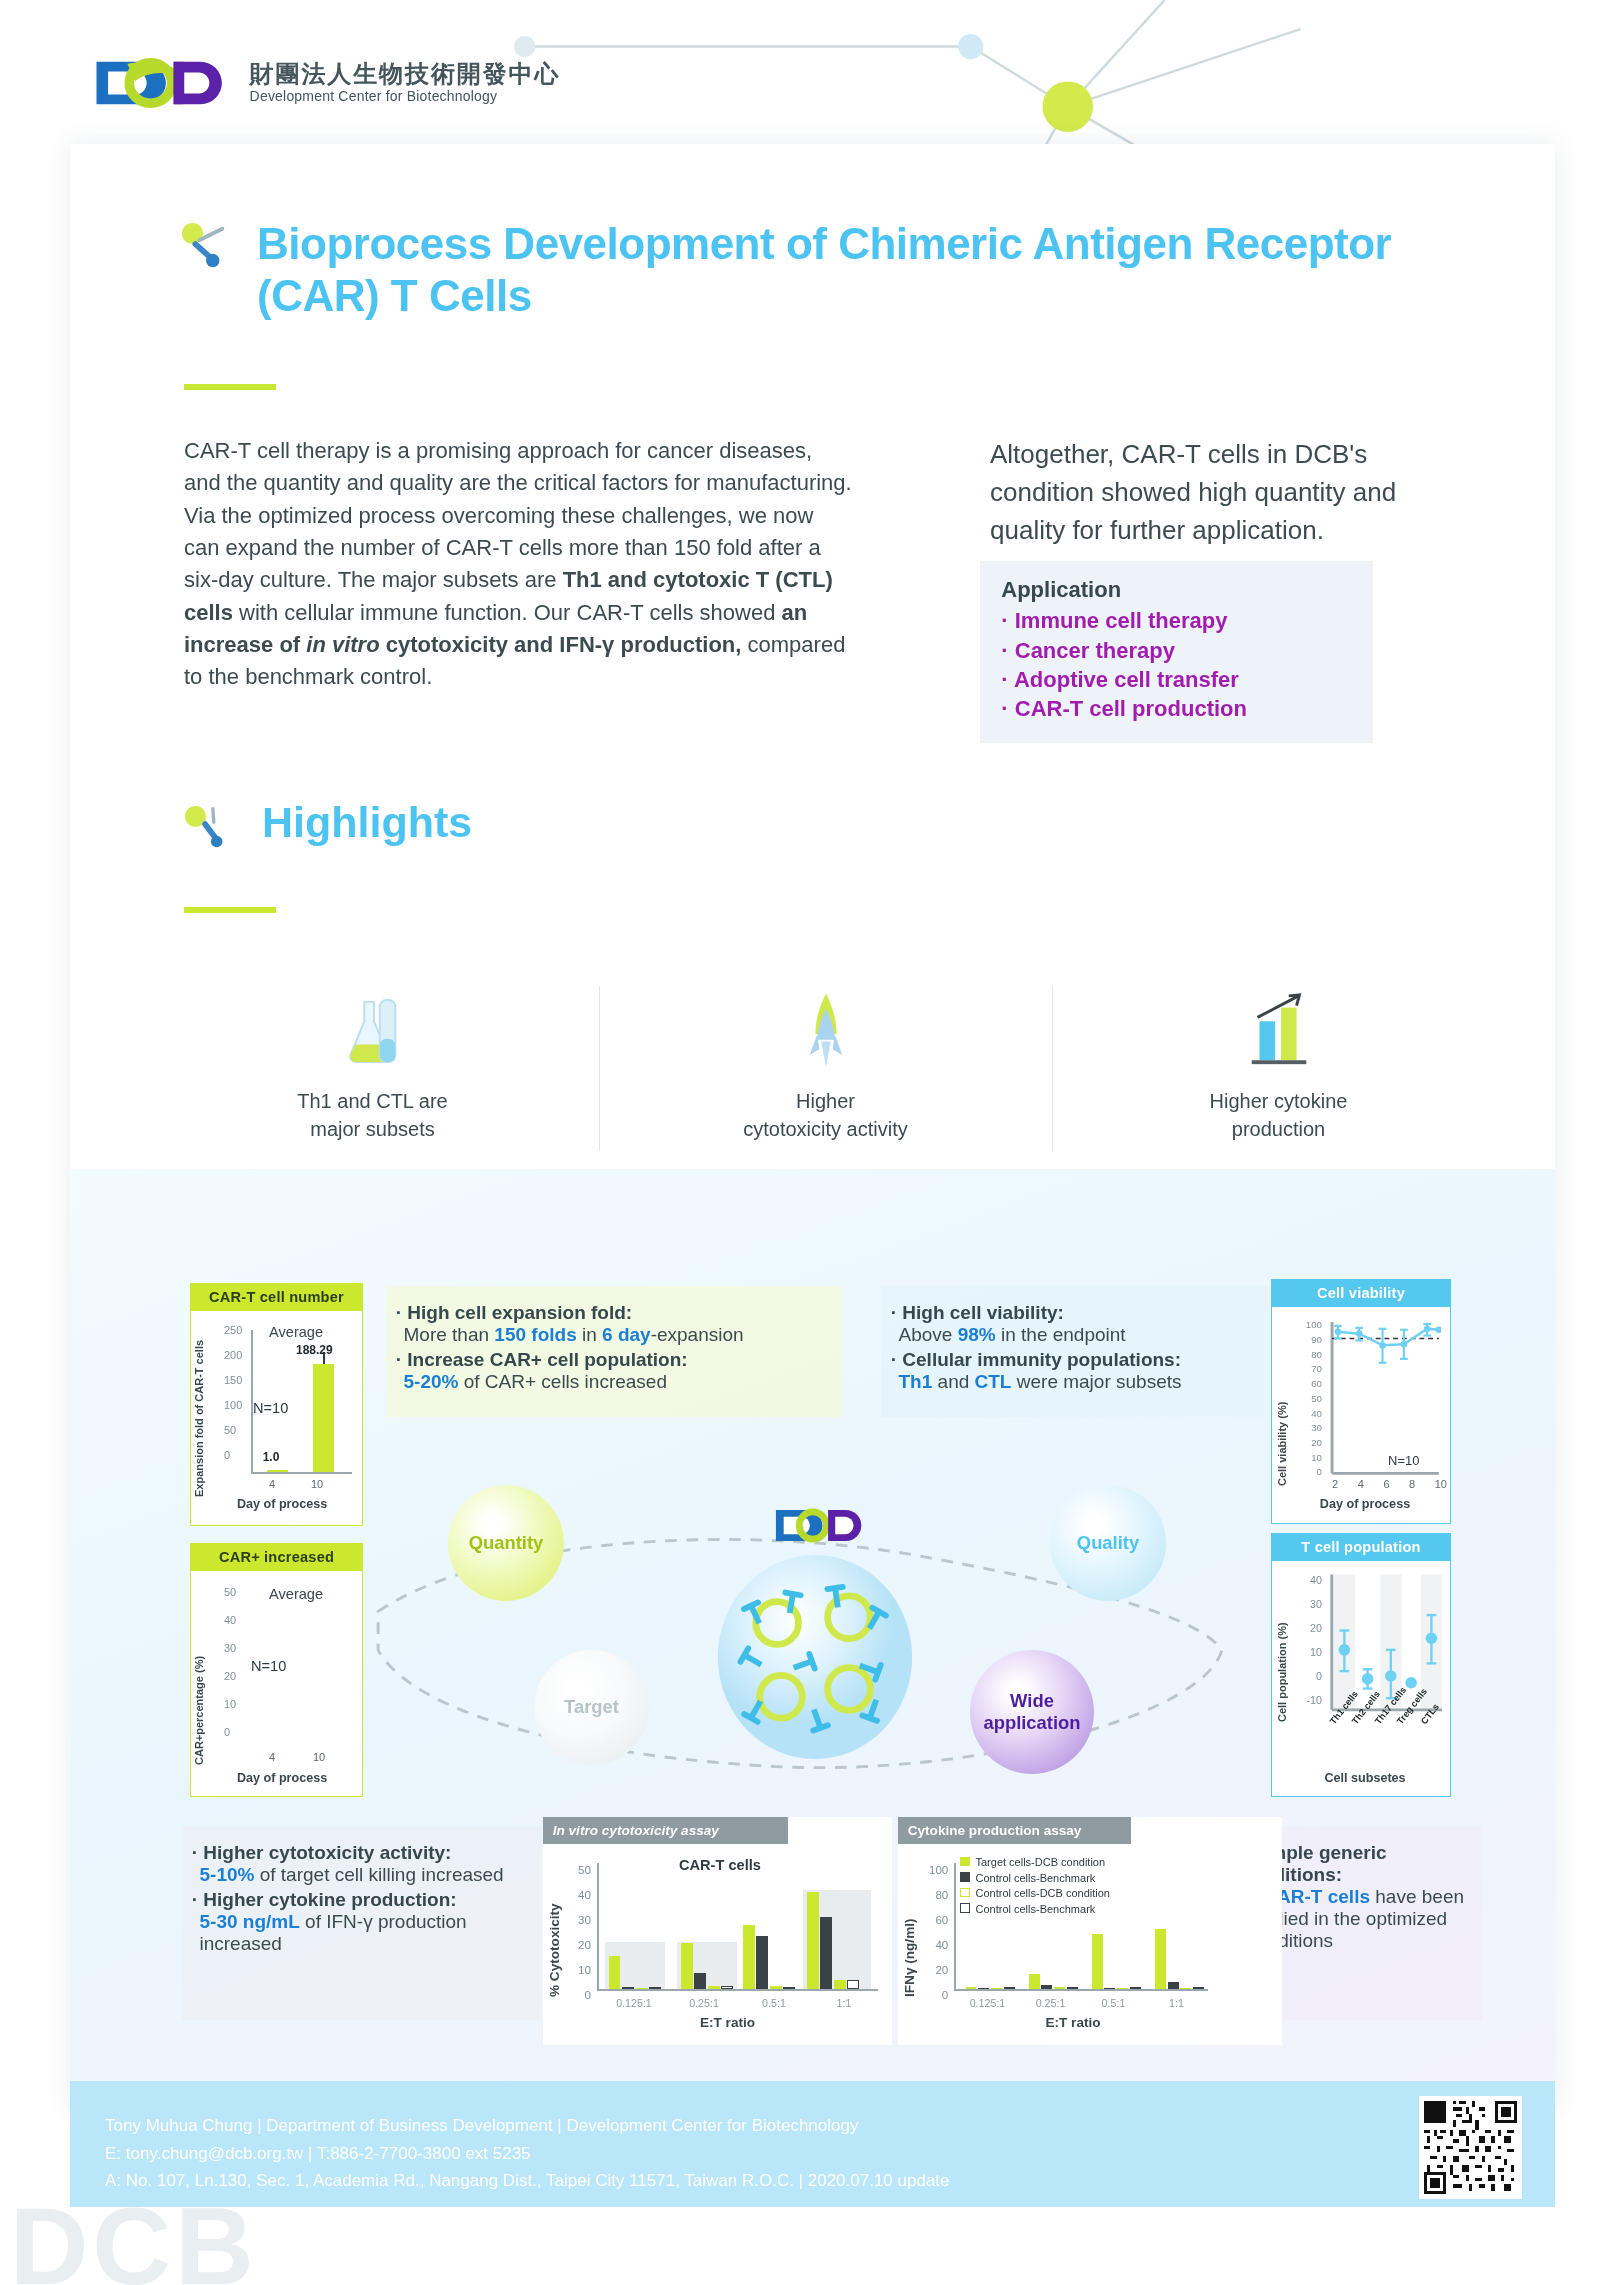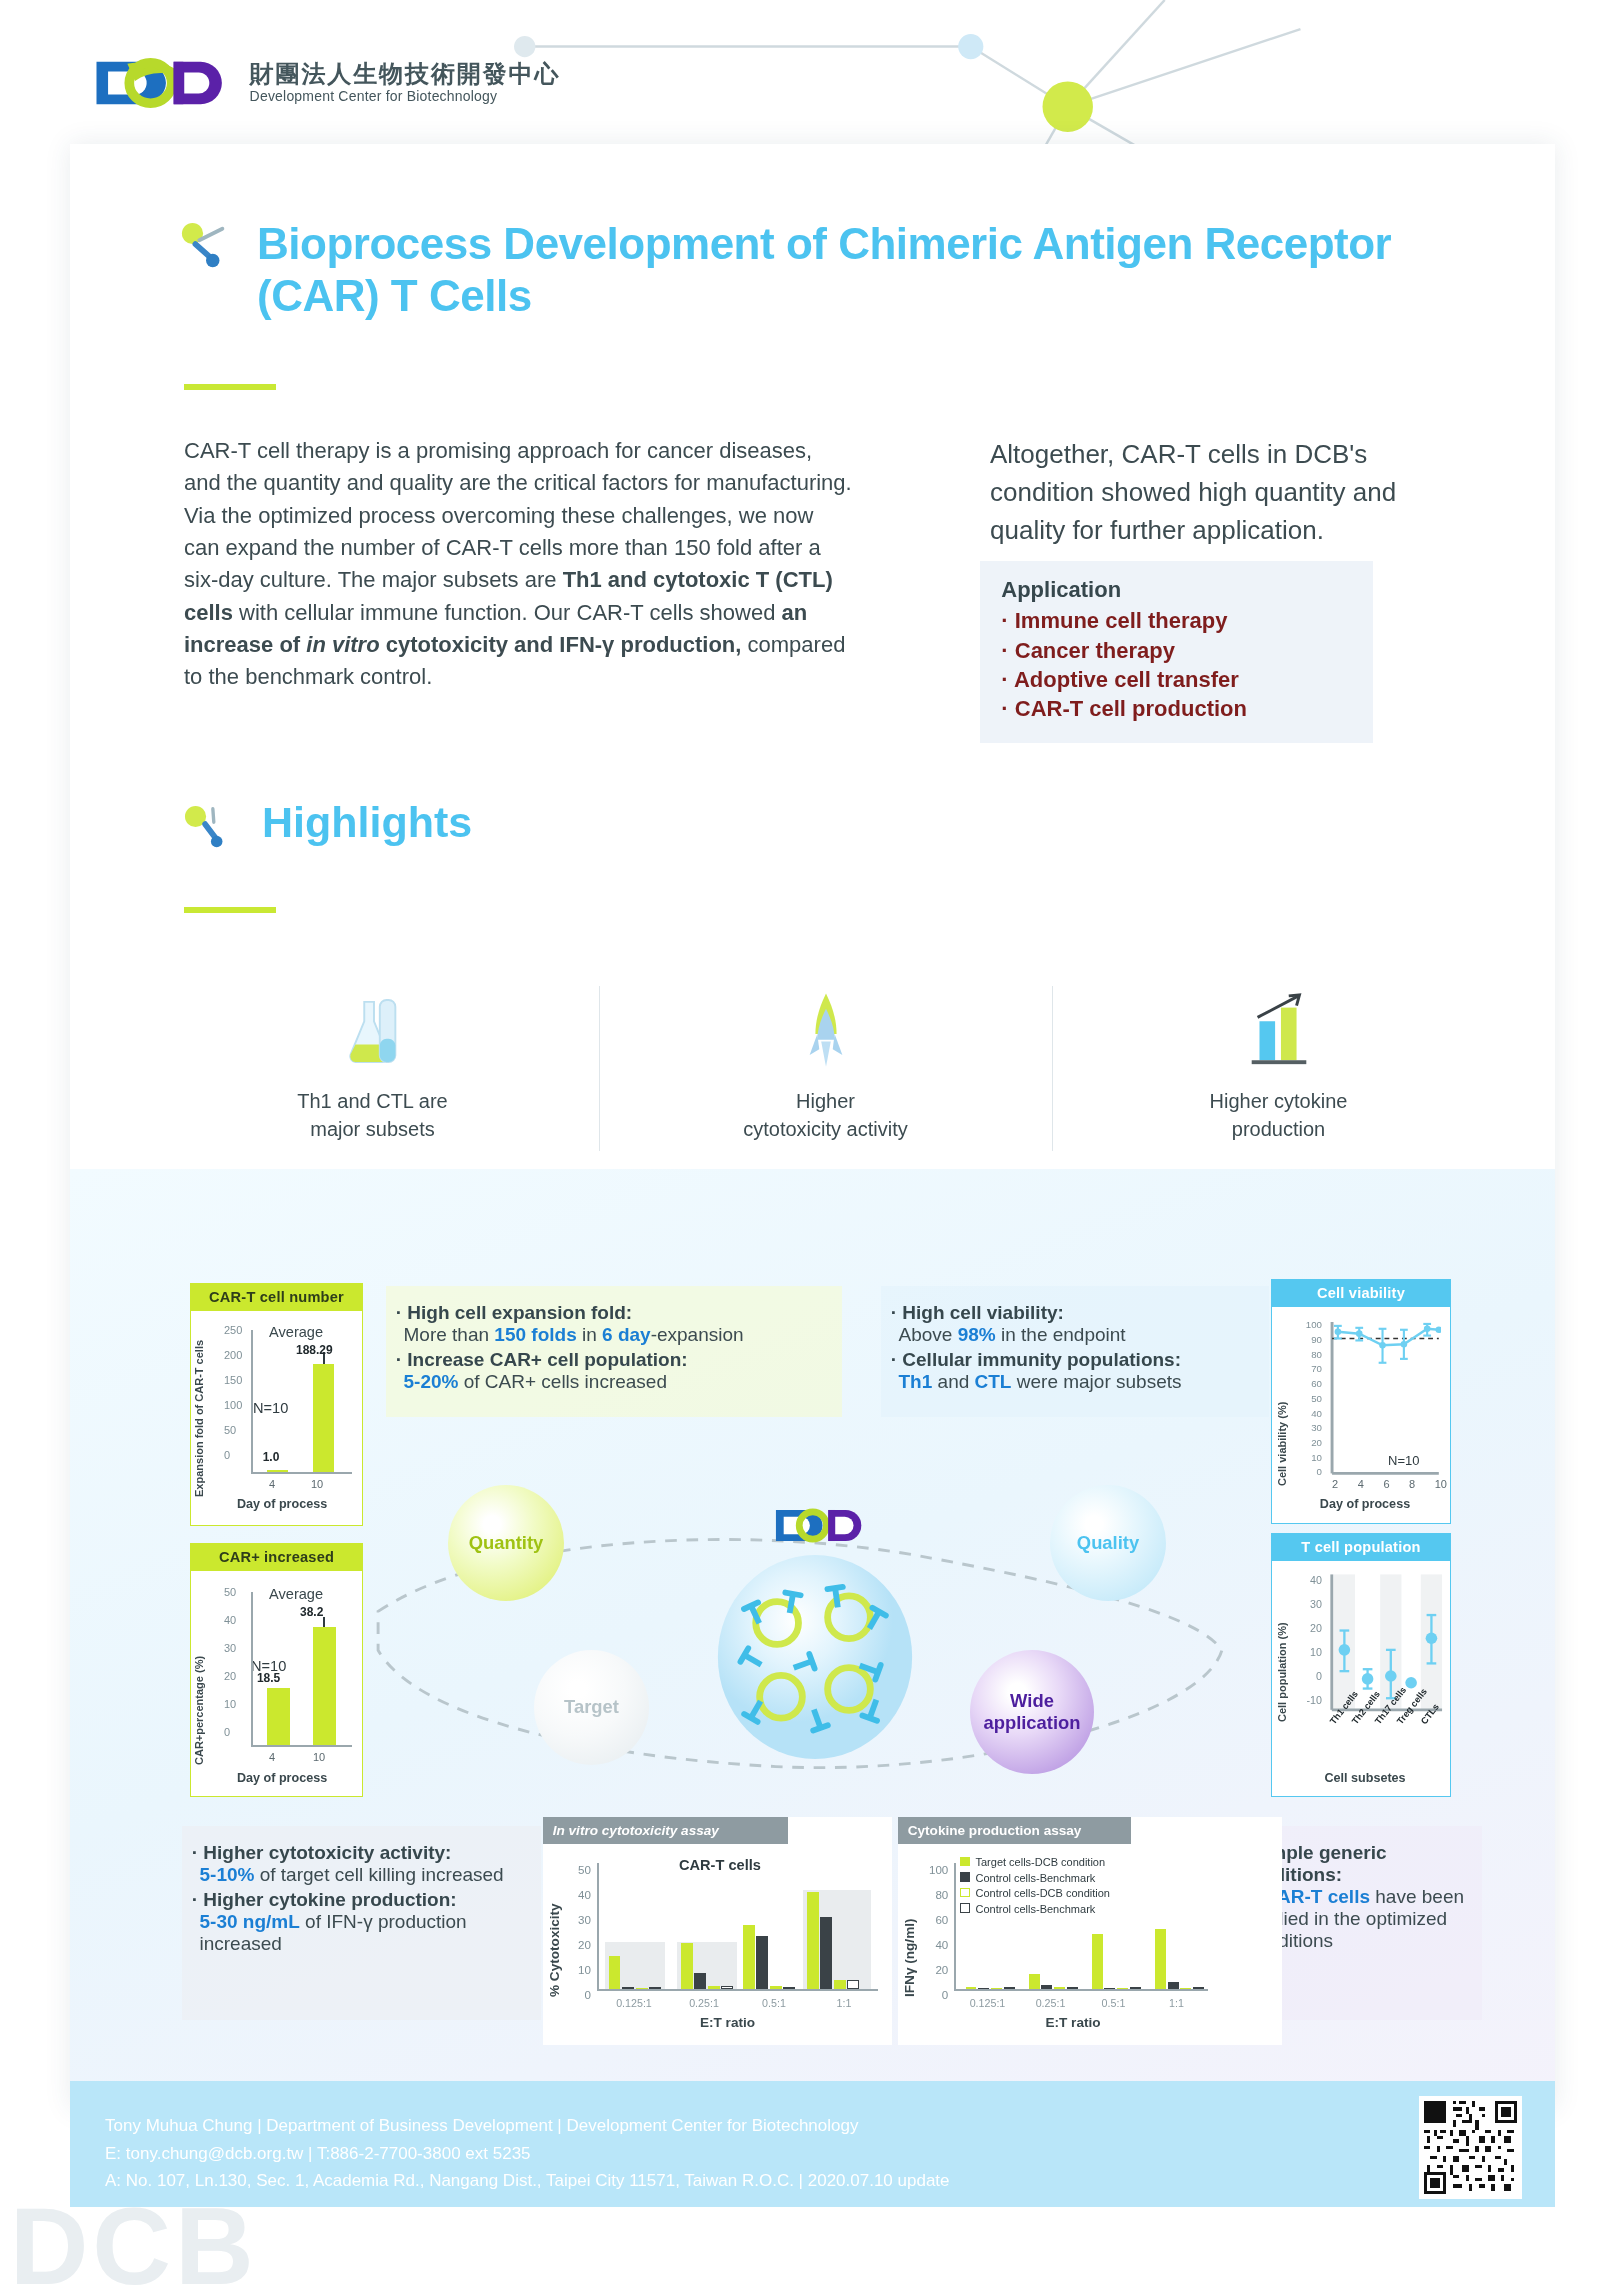--- a/index.html
+++ b/index.html
@@ -40,21 +40,21 @@
     letter-spacing: -0.5px;
   }
   .title-icon { position: absolute; left: 180px; top: 221px; width: 52px; height: 52px; }
   .rule-green { position: absolute; width: 92px; height: 5.8px; background: #c9e834; }
 
   
   .body-left { position: absolute; left: 184px; top: 435px; width: 670px; font-size: 22px; line-height: 1.47; color: #3c4b50; }
   .body-right { position: absolute; left: 990px; top: 435px; width: 427px; font-size: 26px; line-height: 1.47; color: #3c4b50; }
   .app-box { position: absolute; left: 980px; top: 561px; width: 393px; padding: 15.5px 19.4px 19.4px 21.3px; background: #eef3f9; }
   .app-title { font-size: 22px; font-weight: bold; color: #36474d; margin-bottom: 3.9px; }
-  .app-item { font-size: 22px; font-weight: bold; color: #7f1d1d; line-height: 1.33; }
+  .app-item { font-size: 22px; font-weight: bold; color: #a21caf; line-height: 1.33; }
 
   
   .hl-title { position: absolute; left: 262px; top: 798px; font-size: 43px; font-weight: bold; color: #4cc3f0; }
   .hl-icon { position: absolute; left: 184px; top: 803px; width: 50px; height: 50px; }
   .hl-rule { position: absolute; left: 184px; top: 907px; }
   .hl-grid { position: absolute; left: 146px; top: 980px; width: 1359px; height: 189px; display: flex; }
   .hl-cell { flex: 1; text-align: center; position: relative; padding-top: 9.7px; }
   .hl-cell + .hl-cell::before {
     content: ""; position: absolute; left: 0; top: 5.8px; width: 1px; height: 165px; background: #dfe6ea;
   }
@@ -381,27 +381,20 @@
       <div style="position:absolute; left:33px; top:15.5px; font-size:11px; color:#7f9097;">
         <div style="height:28px">50</div>
           <div style="height:28px">40</div>
           <div style="height:28px">30</div>
         <div style="height:28px">20</div>
           <div style="height:28px">10</div>
           <div style="height:28px">0</div>
       </div>
       <div style="position:absolute; left:60px; top:87px; font-size:14.6px; color:#2f3b40;">N=10</div>
       <div style="position:absolute; left:78px; top:15.5px; font-size:14.6px; color:#3a484d;">Average</div>
-      <div style="position:absolute; left:60px; top:21.3px; width:101px; height:155px; border-left:2.9px solid #9aa7ad; border-bottom:2.9px solid #9aa7ad;">
-        <div class="bar" style="left:13.6px; width:23px; height:57px; background:#cbe82e;"></div>
-        <div class="bar" style="left:60px; width:23px; height:118px; background:#cbe82e;"></div>
-        <div style="position:absolute; left:70px; bottom:118px; width:1.9px; height:9.7px; background:#2f3b40;"></div>
-        <div style="position:absolute; left:47px; bottom:126px; font-size:12px; font-weight:bold; color:#20292d;">38.2</div>
-        <div style="position:absolute; left:3.9px; bottom:60px; font-size:12px; font-weight:bold; color:#20292d;">18.5</div>
-      </div>
       <div class="tickb" style="left:78px; top:180px;">4</div>
       <div class="tickb" style="left:122px; top:180px;">10</div>
       <div class="axis-label-x" style="left:13.6px; top:200px; width:155px;">Day of process</div>
     </div>
   </div>
 
   <div class="chart-card blue" style="left:1271px; top:1279px; width:180px; height:245px;">
     <div class="panel-title">Cell viability</div>
     <div style="position:relative; height:213px;">
       <div class="axis-label-y" style="left:3.9px; top:19.4px; height:160px; font-size:11px;">Cell viability (%)</div>

